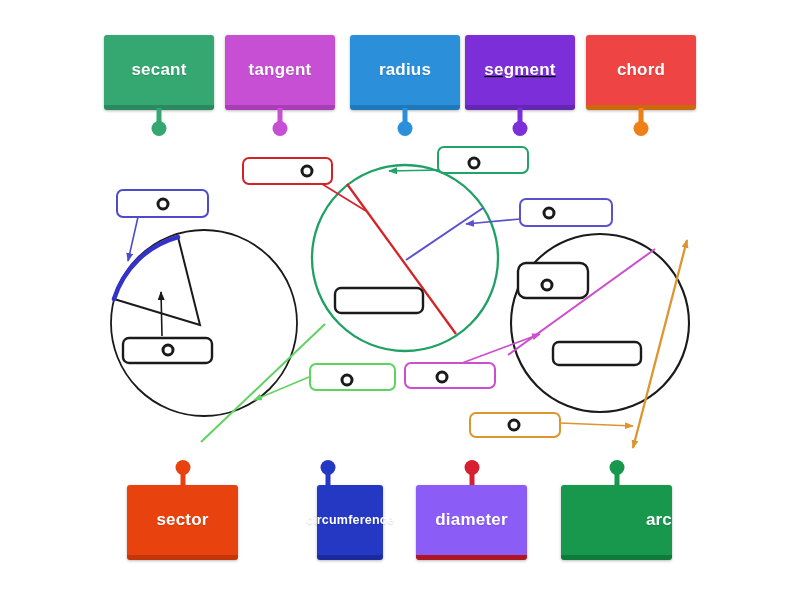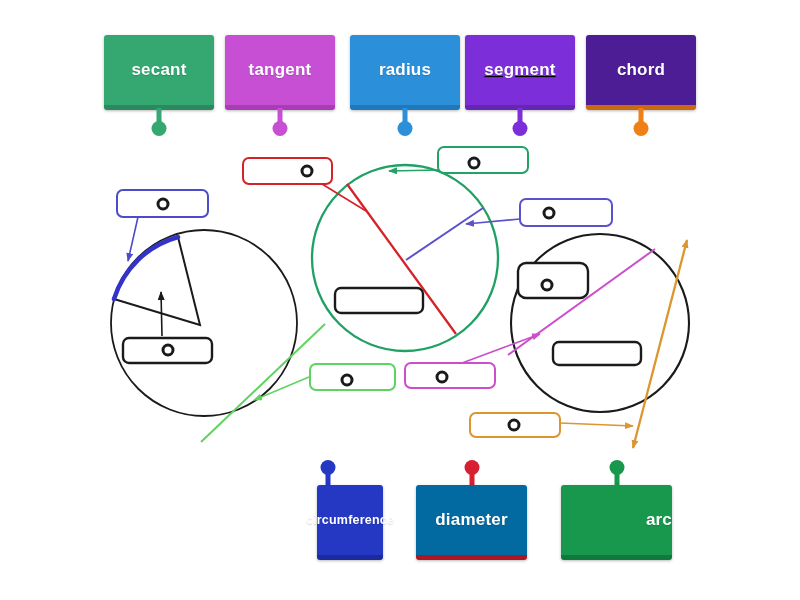--- a/index.html
+++ b/index.html
@@ -131,38 +131,45 @@
       <div class="pin-knob" style="background: rgb(43, 144, 217);"></div>
   </div>
   <div class="tile top" style="left:465px" data-tile="top.3">
     <div class="tile-face" style="background: rgb(124, 47, 217); border-bottom-color: rgb(101, 38, 179); text-decoration: underline;">
         <span class="tile-label">segment</span>
       </div>
     <div class="pin-stem" style="background: rgb(124, 47, 217);"></div>
       <div class="pin-knob" style="background: rgb(124, 47, 217);"></div>
   </div>
   <div class="tile top" style="left:586px" data-tile="top.4">
-    <div class="tile-face" style="background: #4c1d95; border-bottom-color: rgb(203, 105, 13);">
+    <div class="tile-face" style="background: #ef4444; border-bottom-color: rgb(203, 105, 13);">
         <span class="tile-label">chord</span>
       </div>
     <div class="pin-stem" style="background: rgb(239, 127, 23);"></div>
       <div class="pin-knob" style="background: rgb(239, 127, 23);"></div>
   </div>
 
+  <div class="tile bottom" style="left:127px" data-tile="bottom.0">
+    <div class="pin-knob" style="background: rgb(232, 67, 15);"></div>
+      <div class="pin-stem" style="background: rgb(232, 67, 15);"></div>
+    <div class="tile-face" style="background: rgb(232, 67, 15); border-bottom-color: rgb(194, 54, 10);">
+        <span class="tile-label">sector</span>
+      </div>
+  </div>
   <div class="tile bottom" style="left:272px" data-tile="bottom.1">
     <div class="pin-knob" style="background: rgb(36, 56, 196);"></div>
       <div class="pin-stem" style="background: rgb(36, 56, 196);"></div>
     <div class="tile-face" style="background: rgb(36, 56, 196); border-bottom-color: rgb(27, 43, 158); margin-left: 45px;">
         <span class="tile-label">circumference</span>
       </div>
   </div>
   <div class="tile bottom" style="left:416px" data-tile="bottom.2">
     <div class="pin-knob" style="background: rgb(214, 32, 49);"></div>
       <div class="pin-stem" style="background: rgb(214, 32, 49);"></div>
-    <div class="tile-face" style="background: #0369a1; border-bottom-color: rgb(173, 23, 35);">
+    <div class="tile-face" style="background: #8b5cf6; border-bottom-color: rgb(173, 23, 35);">
         <span class="tile-label">diameter</span>
       </div>
   </div>
   <div class="tile bottom" style="left:561px" data-tile="bottom.3">
     <div class="pin-knob" style="background: rgb(23, 152, 77);"></div>
       <div class="pin-stem" style="background: rgb(23, 152, 77);"></div>
     <div class="tile-face" style="background: rgb(23, 152, 77); border-bottom-color: rgb(15, 122, 59); justify-content: flex-end;">
         <span class="tile-label">arc</span>
       </div>
   </div>

